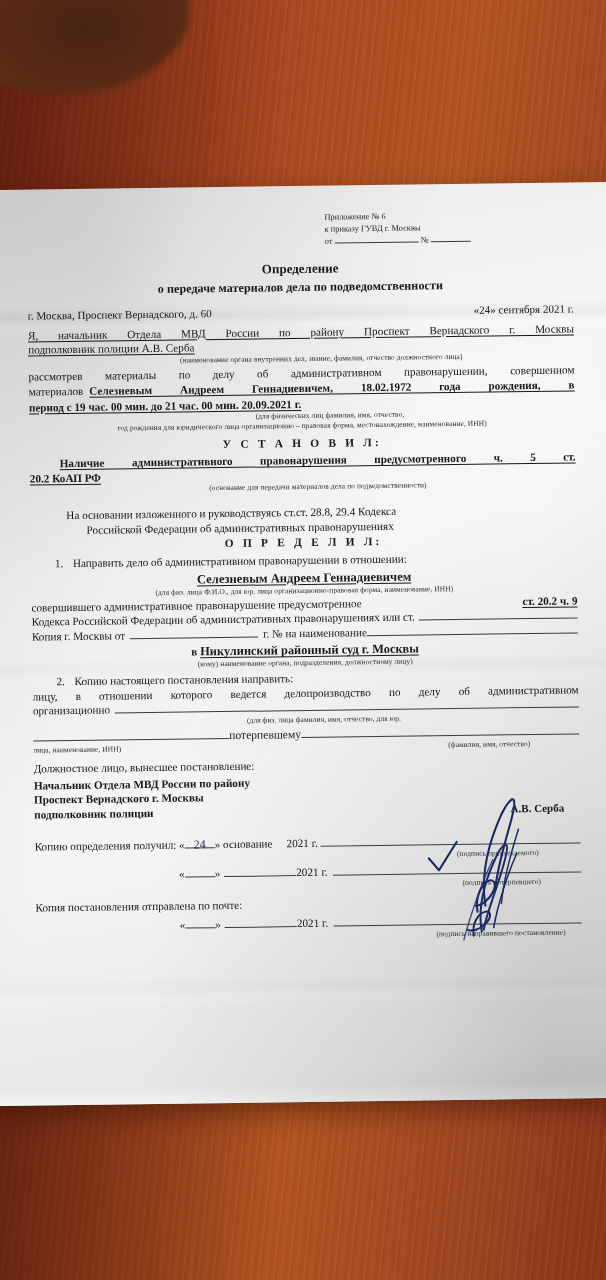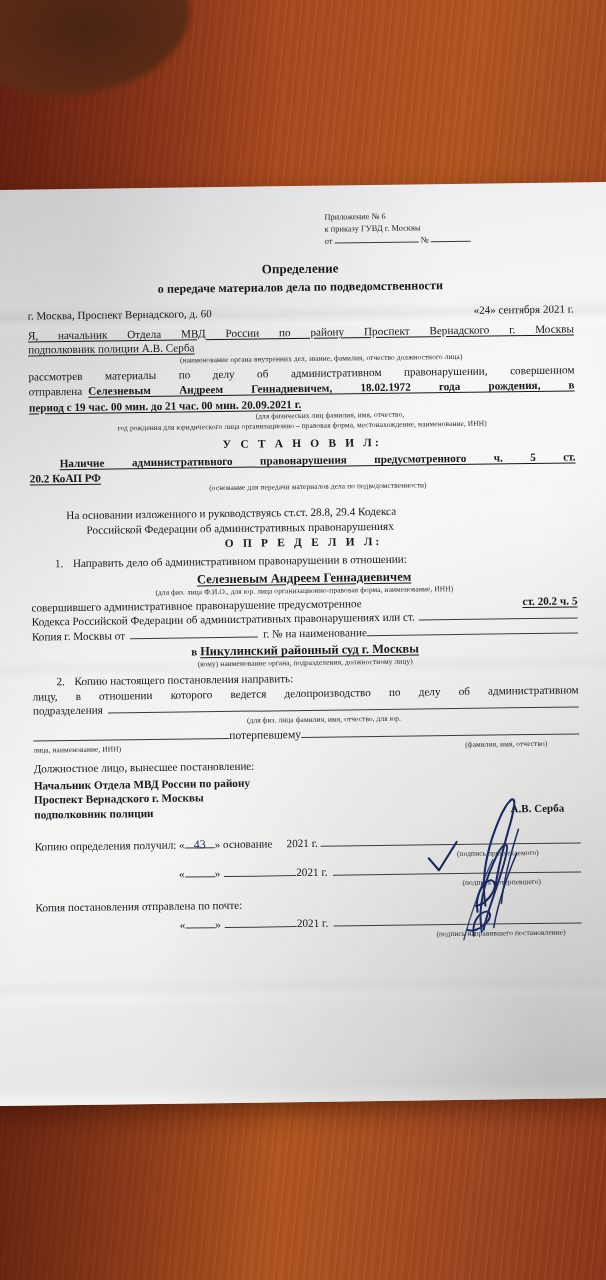--- a/index.html
+++ b/index.html
@@ -216,21 +216,21 @@
         <span>г. Москва, Проспект Вернадского, д. 60</span>
         <span>«24» сентября 2021 г.</span>
       </div>
 
       <div class="para">
         <div class="u" style="text-align:justify; text-align-last:justify;">Я, начальник Отдела МВД России по району Проспект Вернадского г. Москвы</div>
         <div class="u" style="display:inline-block;">подполковник полиции А.В. Серба</div>
         <div class="tiny caption-center" style="padding-left:40px;">(наименование органа внутренних дел, звание, фамилия, отчество должностного лица)</div>
         <div style="text-align:justify; text-align-last:justify; margin-top:2px;">рассмотрев материалы по  делу об административном правонарушении, совершенном</div>
         <div class="j-line" style="margin-top:1px;">
-          <span>отправлена</span>
+          <span>материалов</span>
           <span class="bold u" style="flex:1; margin-left:6px; text-align:justify; text-align-last:justify;">Селезневым Андреем Геннадиевичем, 18.02.1972 года рождения, в</span>
         </div>
         <div class="bold u" style="display:inline-block; margin-top:1px;">период с  19 час. 00 мин. до 21 час. 00 мин.  20.09.2021 г.</div>
         <div class="tiny caption-center" style="padding-left:56px;">(для физических лиц фамилия, имя, отчество,</div>
         <div class="tiny" style="text-align:center;">год рождения для юридического лица организационно – правовая форма, местонахождение, наименование, ИНН)</div>
       </div>
 
       <div class="heading-sp sp">У С Т А Н О В И Л:</div>
       <div style="margin-top:3px;">
         <div class="bold u" style="text-align:justify; text-align-last:justify; padding-left:30px;">Наличие административного правонарушения предусмотренного ч. 5 ст.</div>
@@ -247,21 +247,21 @@
       <div style="margin-top:3px;">
         <div style="display:flex; padding-left:24px;">
           <span style="width:18px;">1.</span>
           <span>Направить дело об административном правонарушении в отношении:</span>
         </div>
         <div class="center bold u" style="font-size:12.6px; margin-top:2px;">Селезневым Андреем Геннадиевичем</div>
         <div class="tiny caption-center">(для физ. лица  Ф.И.О.,  для юр. лица организационно-правовая форма, наименование, ИНН)</div>
 
         <div class="j-line" style="margin-top:1px;">
           <span>совершившего административное правонарушение предусмотренное</span>
-          <span class="bold u">ст. 20.2 ч. 5</span>
+          <span class="bold u">ст. 20.2 ч. 9</span>
         </div>
 
         <div style="display:flex; align-items:baseline;">
           <span>Кодекса Российской Федерации об административных правонарушениях или ст.</span>
           <span class="blank" style="flex:1; min-width:34px; margin-left:4px;"></span>
         </div>
 
         <div style="display:flex; align-items:baseline;">
           <span>Копия г. Москвы от</span>
           <span class="blank" style="width:128px; margin:0 5px;"></span>
@@ -276,50 +276,50 @@
         <div class="tiny caption-center">(кому) наименование органа, подразделения, должностному лицу)</div>
       </div>
 
       <div style="margin-top:3px;">
         <div style="display:flex; padding-left:24px;">
           <span style="width:18px;">2.</span>
           <span>Копию настоящего постановления направить:</span>
         </div>
         <div style="text-align:justify; text-align-last:justify;">лицу, в отношении которого ведется делопроизводство по делу об административном</div>
         <div style="display:flex; align-items:baseline;">
-          <span>подразделения</span>
+          <span>организационно</span>
           <span class="blank" style="flex:1; margin-left:5px;"></span>
         </div>
         <div class="tiny" style="text-align:center; padding-left:36px;">(для физ. лица фамилия, имя, отчество, для юр.</div>
 
         <div style="display:flex; align-items:baseline; margin-top:3px;">
           <span class="blank" style="width:196px;"></span>
           <span style="font-size:11.6px;">потерпевшему</span>
           <span class="blank" style="flex:1;"></span>
         </div>
         <div style="display:flex; justify-content:space-between;">
           <span class="tiny">лица, наименование, ИНН)</span>
-          <span class="tiny" style="margin-right:32px;">(фамилия, имя, отчество)</span>
+          <span class="tiny" style="margin-right:49px;">(фамилия, имя, отчество)</span>
         </div>
       </div>
 
       <div style="margin-top:6px;">
         <div>Должностное лицо, вынесшее постановление:</div>
         <div class="bold" style="margin-top:2px;">Начальник Отдела МВД России по району</div>
         <div class="bold">Проспект Вернадского г. Москвы</div>
         <div style="display:flex; justify-content:space-between; align-items:baseline;">
           <span class="bold">подполковник полиции</span>
           <span class="bold" style="font-size:11px; margin-right:16px;">А.В. Серба</span>
         </div>
       </div>
 
       <div style="margin-top:18px;">
         <div style="display:flex; align-items:baseline;">
           <span>Копию определения получил: «</span>
-          <span class="blank handwritten" style="width:30px; text-align:center; font-size:12px;">43</span>
+          <span class="blank handwritten" style="width:30px; text-align:center; font-size:12px;">24</span>
           <span>» основание</span>
           <span style="margin-left:14px;">2021 г.</span>
           <span class="blank" style="flex:1; margin-left:3px;"></span>
         </div>
         <div class="tiny" style="text-align:right; padding-right:42px;">(подпись привлекаемого)</div>
 
         <div style="display:flex; align-items:baseline; margin-top:5px; padding-left:144px;">
           <span>«</span>
           <span class="blank" style="width:30px;"></span>
           <span>»</span>

